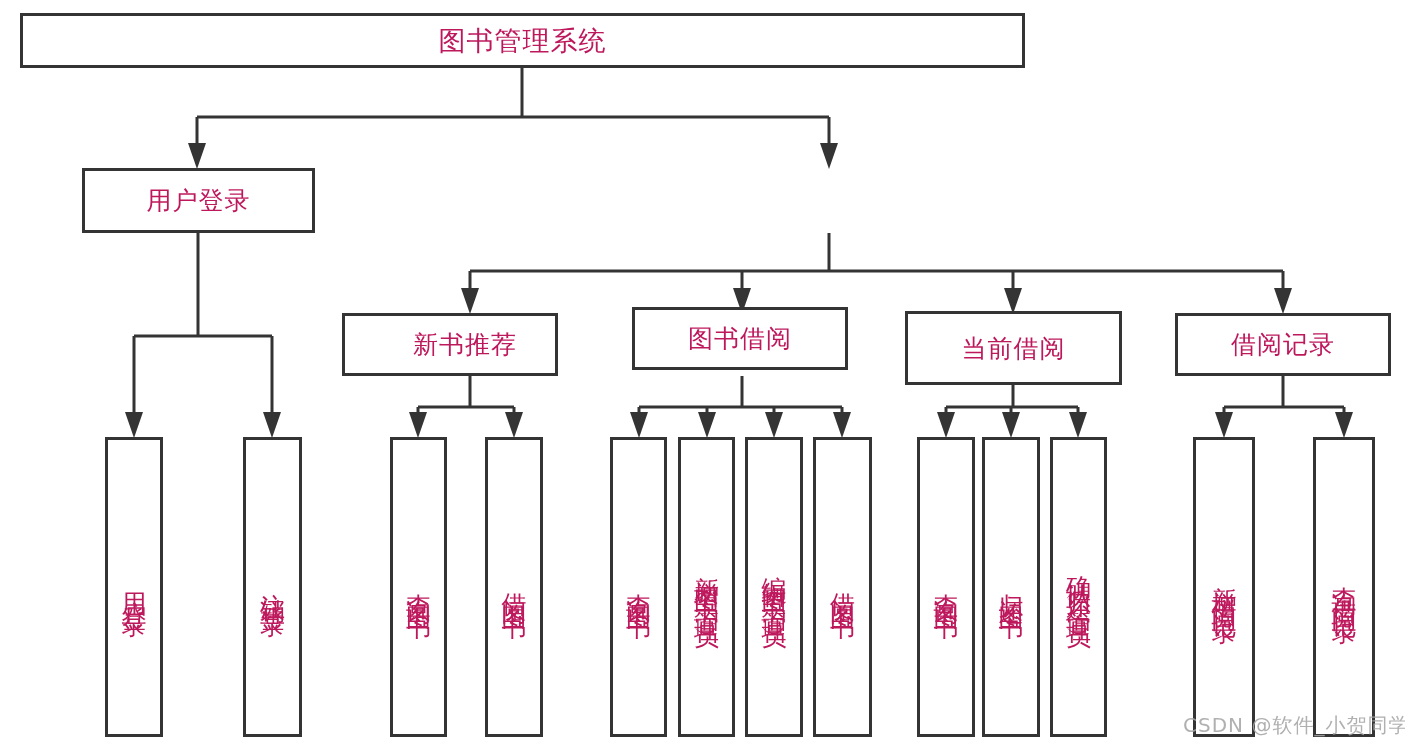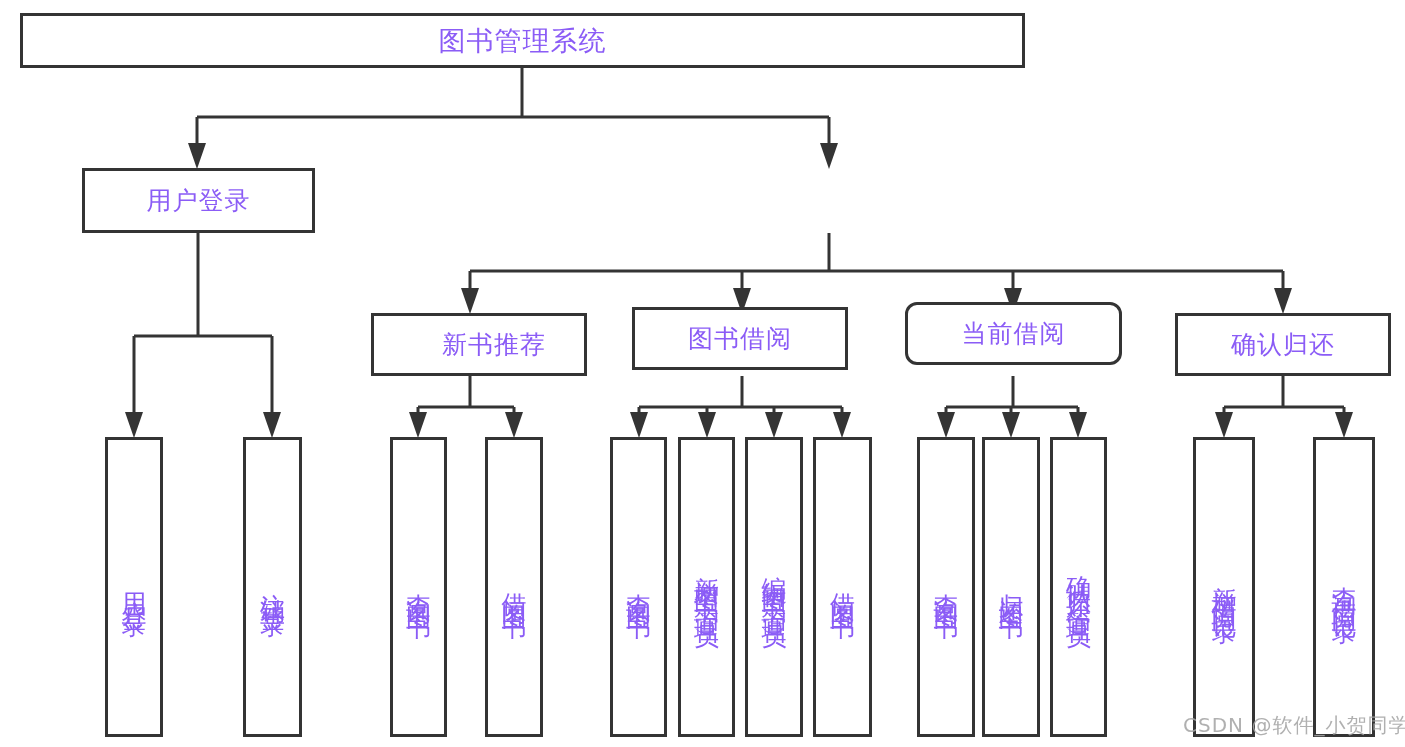--- a/index.html
+++ b/index.html
@@ -23,21 +23,21 @@
     height: 747px;
   }
   .node {
     position: absolute;
     box-sizing: border-box;
     border: 3px solid #343434;
     background: #ffffff;
     display: flex;
     align-items: center;
     justify-content: center;
-    color: #8b5cf6;
+    color: #be185d;
     font-size: 25px;
     letter-spacing: 1px;
     text-align: center;
     line-height: 1;
   }
   .node.title {
     font-size: 27px;
   }
   .node.vertical {
     writing-mode: vertical-rl;
@@ -100,24 +100,24 @@
       <polygon points="1069,412 1087,412 1078,438"></polygon>
       <polygon points="1215,412 1233,412 1224,438"></polygon>
       <polygon points="1335,412 1353,412 1344,438"></polygon>
     </g>
   </svg>
 
   <div class="node title" style="left:20px; top:13px; width:1005px; height:55px;">图书管理系统</div>
 
   <div class="node" style="left:82px; top:168px; width:233px; height:65px;">用户登录</div>
 
-  <div class="node" style="left:371px; top:313px; width:216px; height:63px;padding-left:30px;">新书推荐</div>
+  <div class="node" style="left:342px; top:313px; width:216px; height:63px;padding-left:30px;">新书推荐</div>
   <div class="node" style="left:632px; top:307px; width:216px; height:63px;">图书借阅</div>
-  <div class="node" style="left:905px; top:302px; width:217px; height:63px;border-radius:12px;">当前借阅</div>
-  <div class="node" style="left:1175px; top:313px; width:216px; height:63px;">确认归还</div>
+  <div class="node" style="left:905px; top:311px; width:217px; height:74px;">当前借阅</div>
+  <div class="node" style="left:1175px; top:313px; width:216px; height:63px;">借阅记录</div>
 
   <div class="node vertical" style="left:105px; top:437px; width:58px; height:300px;">用户登录</div>
   <div class="node vertical" style="left:243px; top:437px; width:59px; height:300px;">注销登录</div>
 
   <div class="node vertical" style="left:390px; top:437px; width:57px; height:300px;">查询图书</div>
   <div class="node vertical" style="left:485px; top:437px; width:58px; height:300px;">借阅图书</div>
 
   <div class="node vertical" style="left:610px; top:437px; width:57px; height:300px;">查询图书</div>
   <div class="node vertical" style="left:678px; top:437px; width:57px; height:300px;">新增图书（管理员）</div>
   <div class="node vertical" style="left:745px; top:437px; width:58px; height:300px;">编辑图书（管理员）</div>

